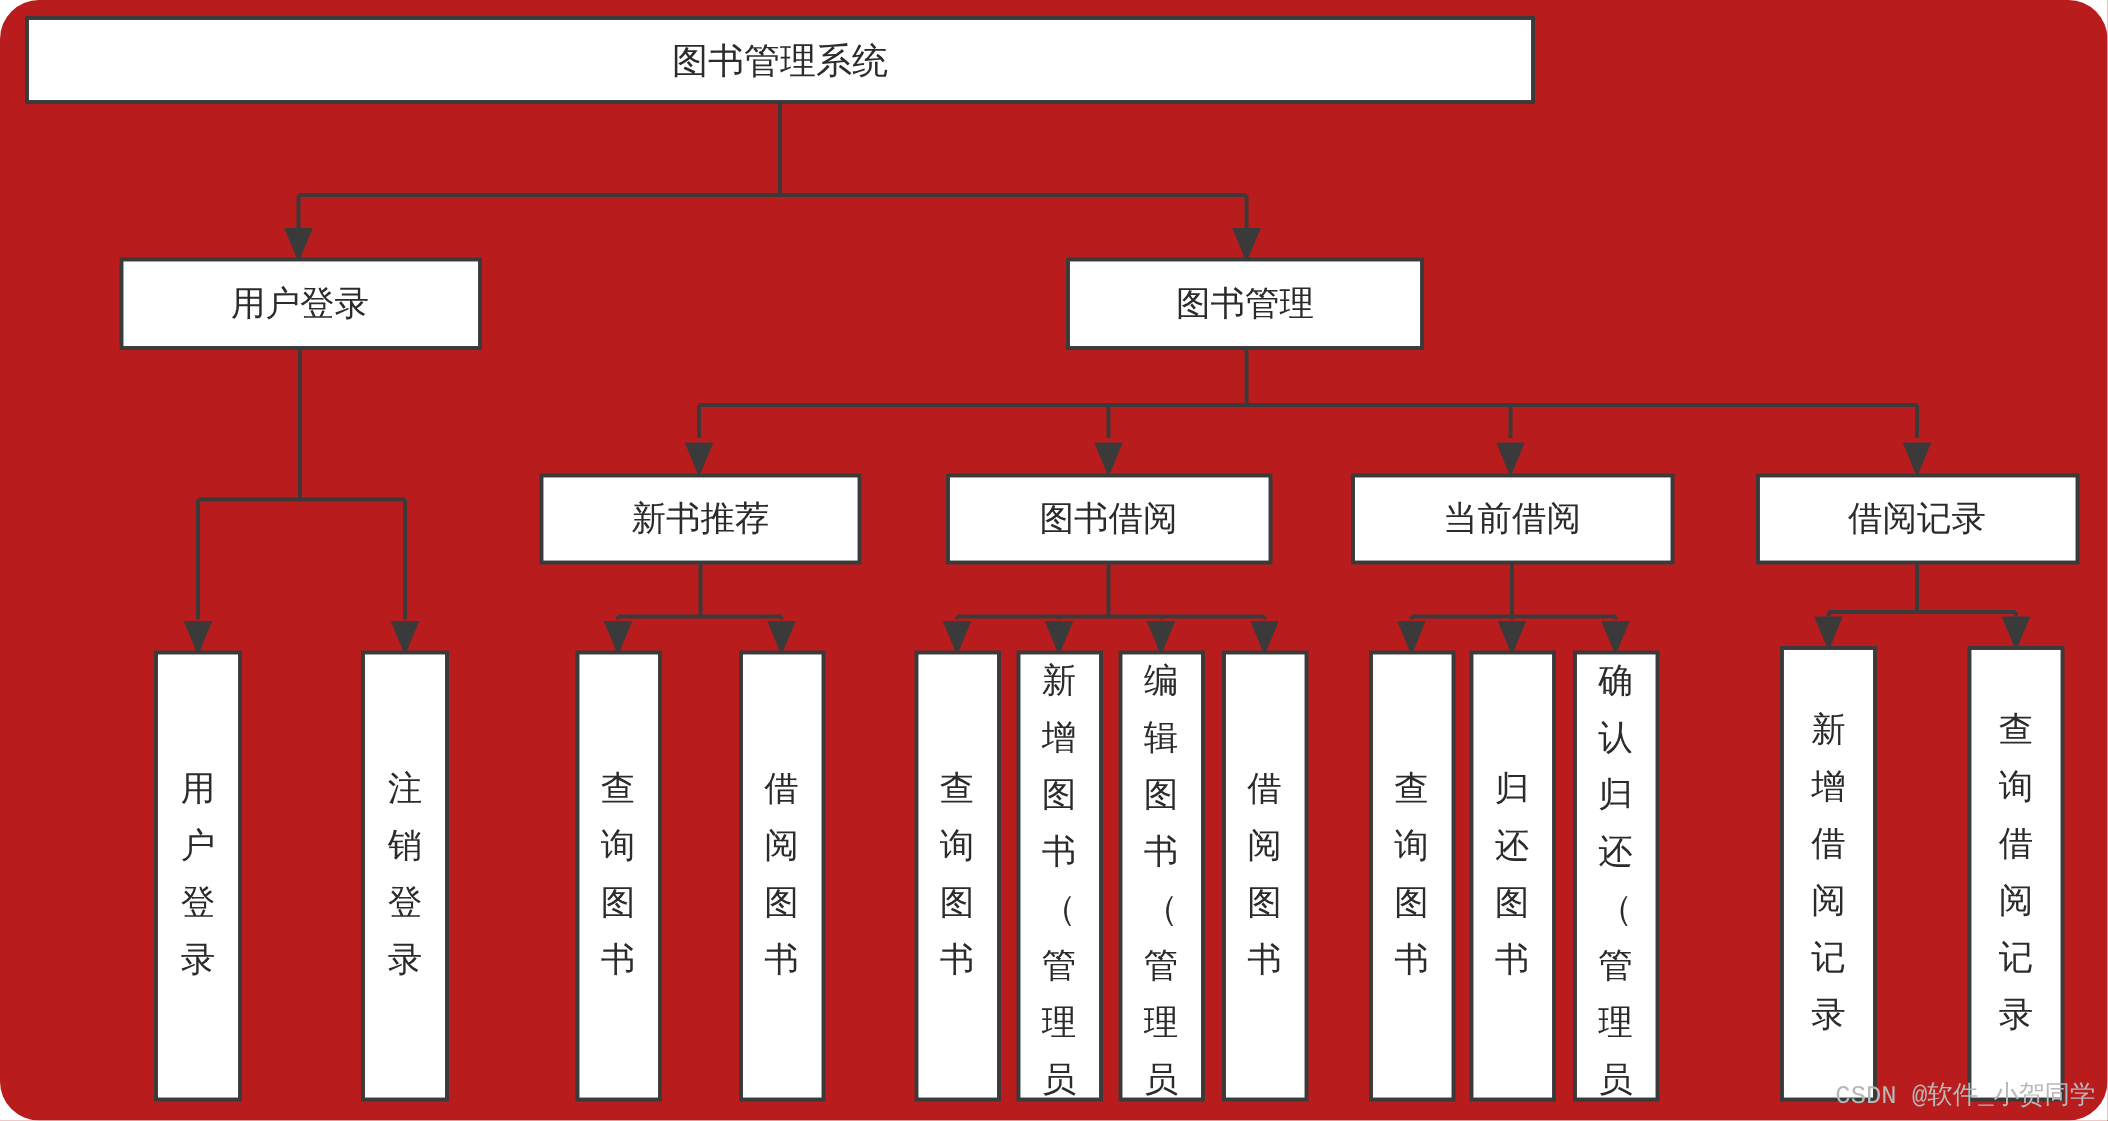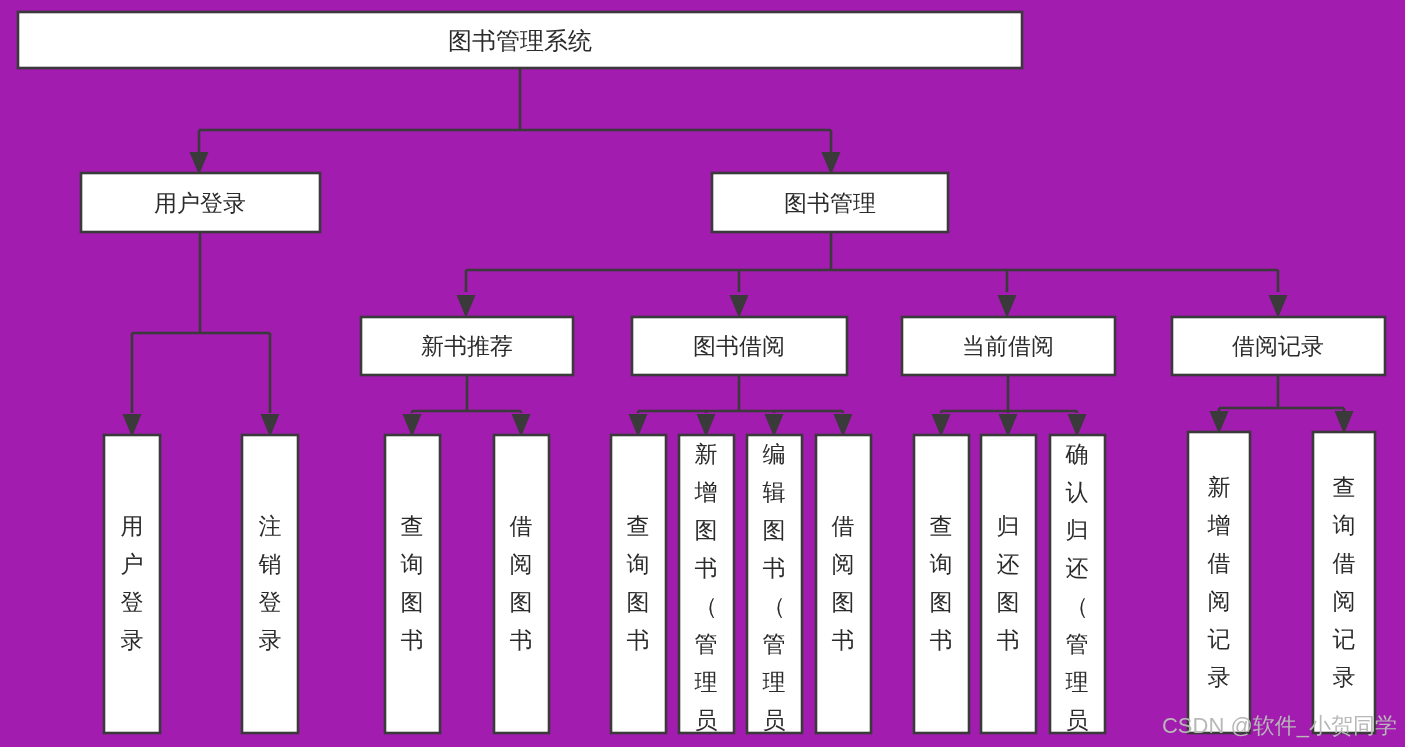--- a/index.html
+++ b/index.html
@@ -8,22 +8,23 @@
     padding: 0;
     background: #ffffff;
   }
   body {
     font-family: "DejaVu Sans", "Liberation Sans", sans-serif;
   }
   #diagram-root {
     position: relative;
     width: 1405px;
     height: 747px;
-    background: #a21caf;
+    background: #b91c1c;
     overflow: hidden;
+    border-radius: 26px;
   }
   svg#tree-svg {
     position: absolute;
     left: 0;
     top: 0;
     width: 1405px;
     height: 747px;
     display: block;
   }
   .node-box {
@@ -56,22 +57,22 @@
     stroke-linecap: butt;
   }
   .arrow-head {
     fill: #3a3a3a;
     stroke: none;
   }
   .watermark {
     position: absolute;
     right: 8px;
     bottom: 6px;
-    font-family: Liberation Sans, sans-serif;
-    font-size: 22px;
+    font-family: Liberation Mono, monospace;
+    font-size: 17px;
     color: #b8b8b8;
     white-space: nowrap;
     user-select: none;
   }
 </style>
 </head>
 <body>
 
 <div id="diagram-root">
 

